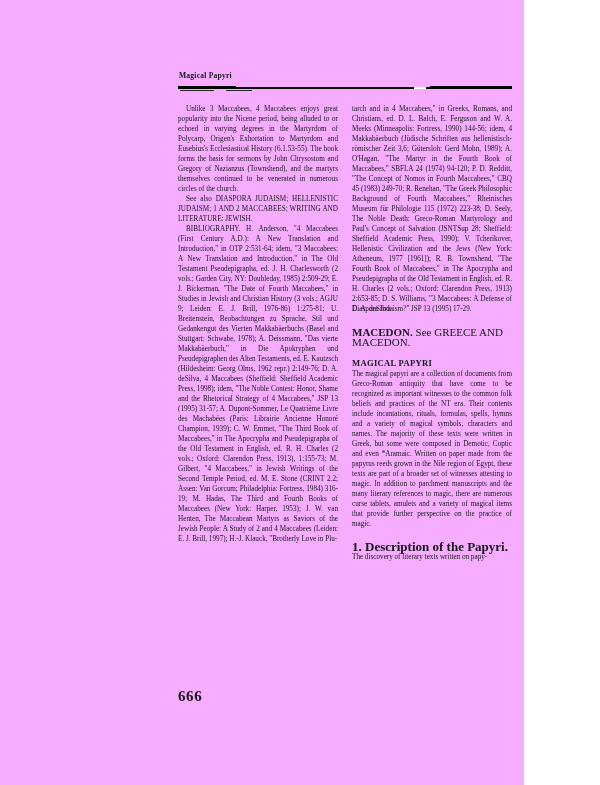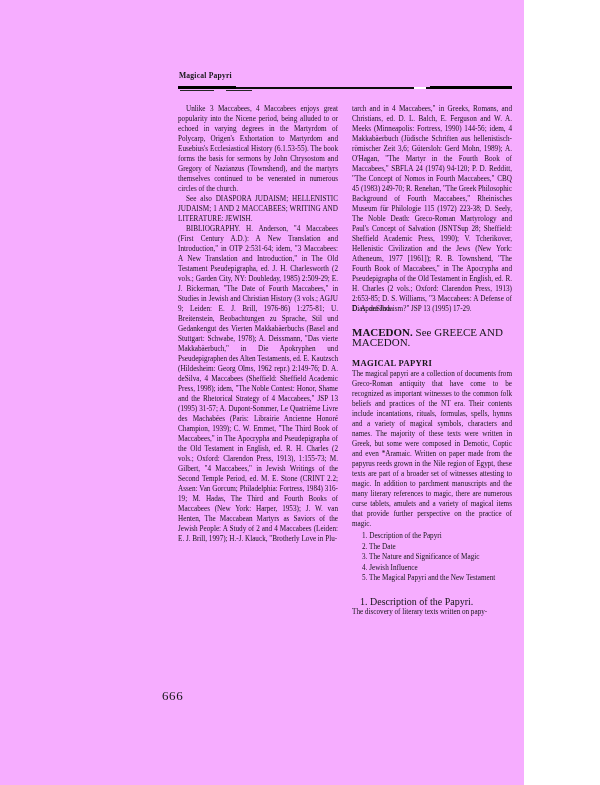--- a/index.html
+++ b/index.html
@@ -33,24 +33,24 @@
   }
   .indent { text-indent:8px; }
   .signature { font-size:7.2px; line-height:10px; margin-top:-10px; }
   .cross-ref { margin:13px 0 0 0; font-size:11px; line-height:10px; }
   .bold { font-weight:bold; }
   .entry-heading {
     margin:11px 0 1px 0; font-size:8.6px; font-weight:bold; letter-spacing:0.3px;
   }
   .outline { margin-top:2px; padding-left:10px; font-size:7.2px; }
   .outline-item { line-height:10.5px; padding-left:9px; text-indent:-9px; }
-  .section-heading { margin:13px 0 0 8px; font-size:10px; font-weight:normal; line-height:10px; }
+  .section-heading { margin:13px 0 0 0; font-size:13px; font-weight:bold; line-height:10px; }
   .page-number {
-    position:absolute; left:162px; top:688px;
-    font-size:13px; letter-spacing:0.6px;
+    position:absolute; left:178px; top:688px;
+    font-size:15px; letter-spacing:0.6px;font-weight:bold;
   }
 </style>
 </head>
 <body>
 
 <div class="page">
 
   <div class="running-head">Magical Papyri</div>
 
   <div class="head-rule">
@@ -76,27 +76,20 @@
 
       <p class="cross-ref">
         <span class="bold">MACEDON.</span>
         <span>See GREECE AND MACEDON.</span>
       </p>
 
       <h2 class="entry-heading">MAGICAL PAPYRI</h2>
 
       <p class="body">The magical papyri are a collection of documents from Greco-Roman antiquity that have come to be recognized as important witnesses to the common folk beliefs and practices of the NT era. Their contents include incantations, rituals, formulas, spells, hymns and a variety of magical symbols, characters and names. The majority of these texts were written in Greek, but some were composed in Demotic, Coptic and even *Aramaic. Written on paper made from the papyrus reeds grown in the Nile region of Egypt, these texts are part of a broader set of witnesses attesting to magic. In addition to parchment manuscripts and the many literary references to magic, there are numerous curse tablets, amulets and a variety of magical items that provide further perspective on the practice of magic.</p>
 
-      <div class="outline">
-        <div class="outline-item">1. Description of the Papyri</div>
-        <div class="outline-item">2. The Date</div>
-        <div class="outline-item">3. The Nature and Significance of Magic</div>
-        <div class="outline-item">4. Jewish Influence</div>
-        <div class="outline-item">5. The Magical Papyri and the New Testament</div>
-      </div>
 
       <h3 class="section-heading">1. Description of the Papyri.</h3>
       <p class="body">The discovery of literary texts written on papy-</p>
     </div>
 
   </div>
 
   <div class="page-number">666</div>
 
 </div>

